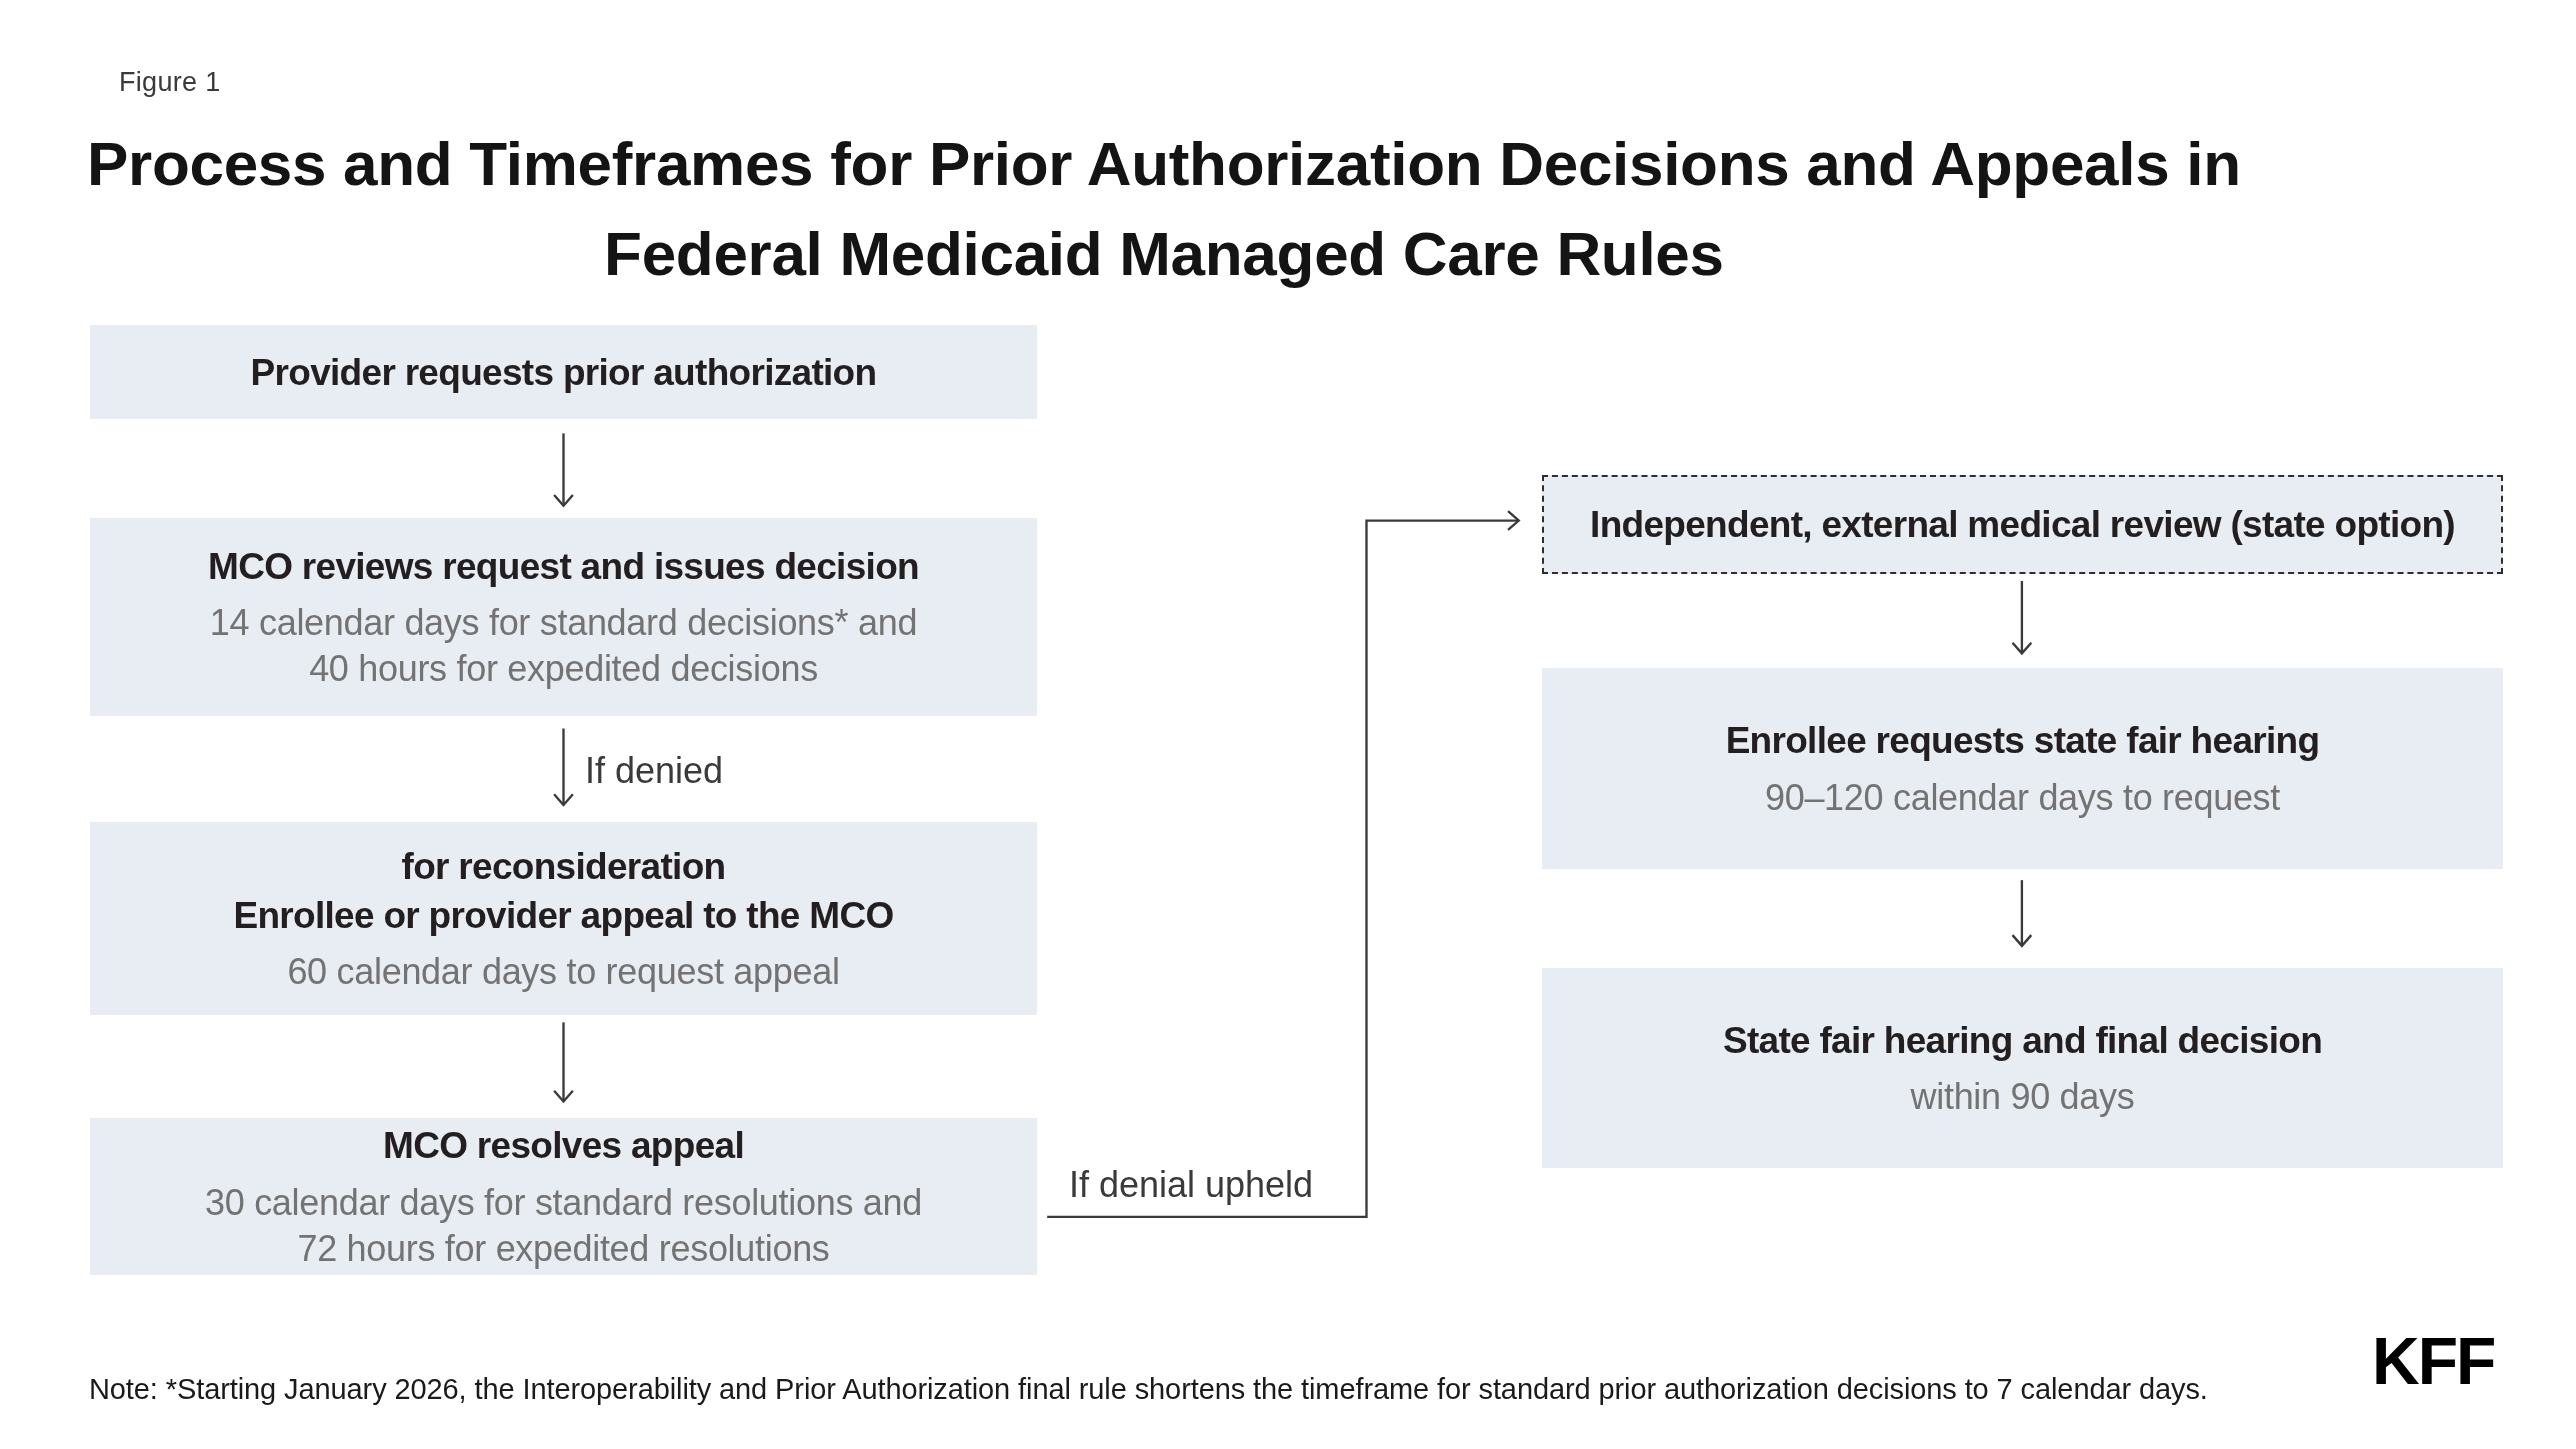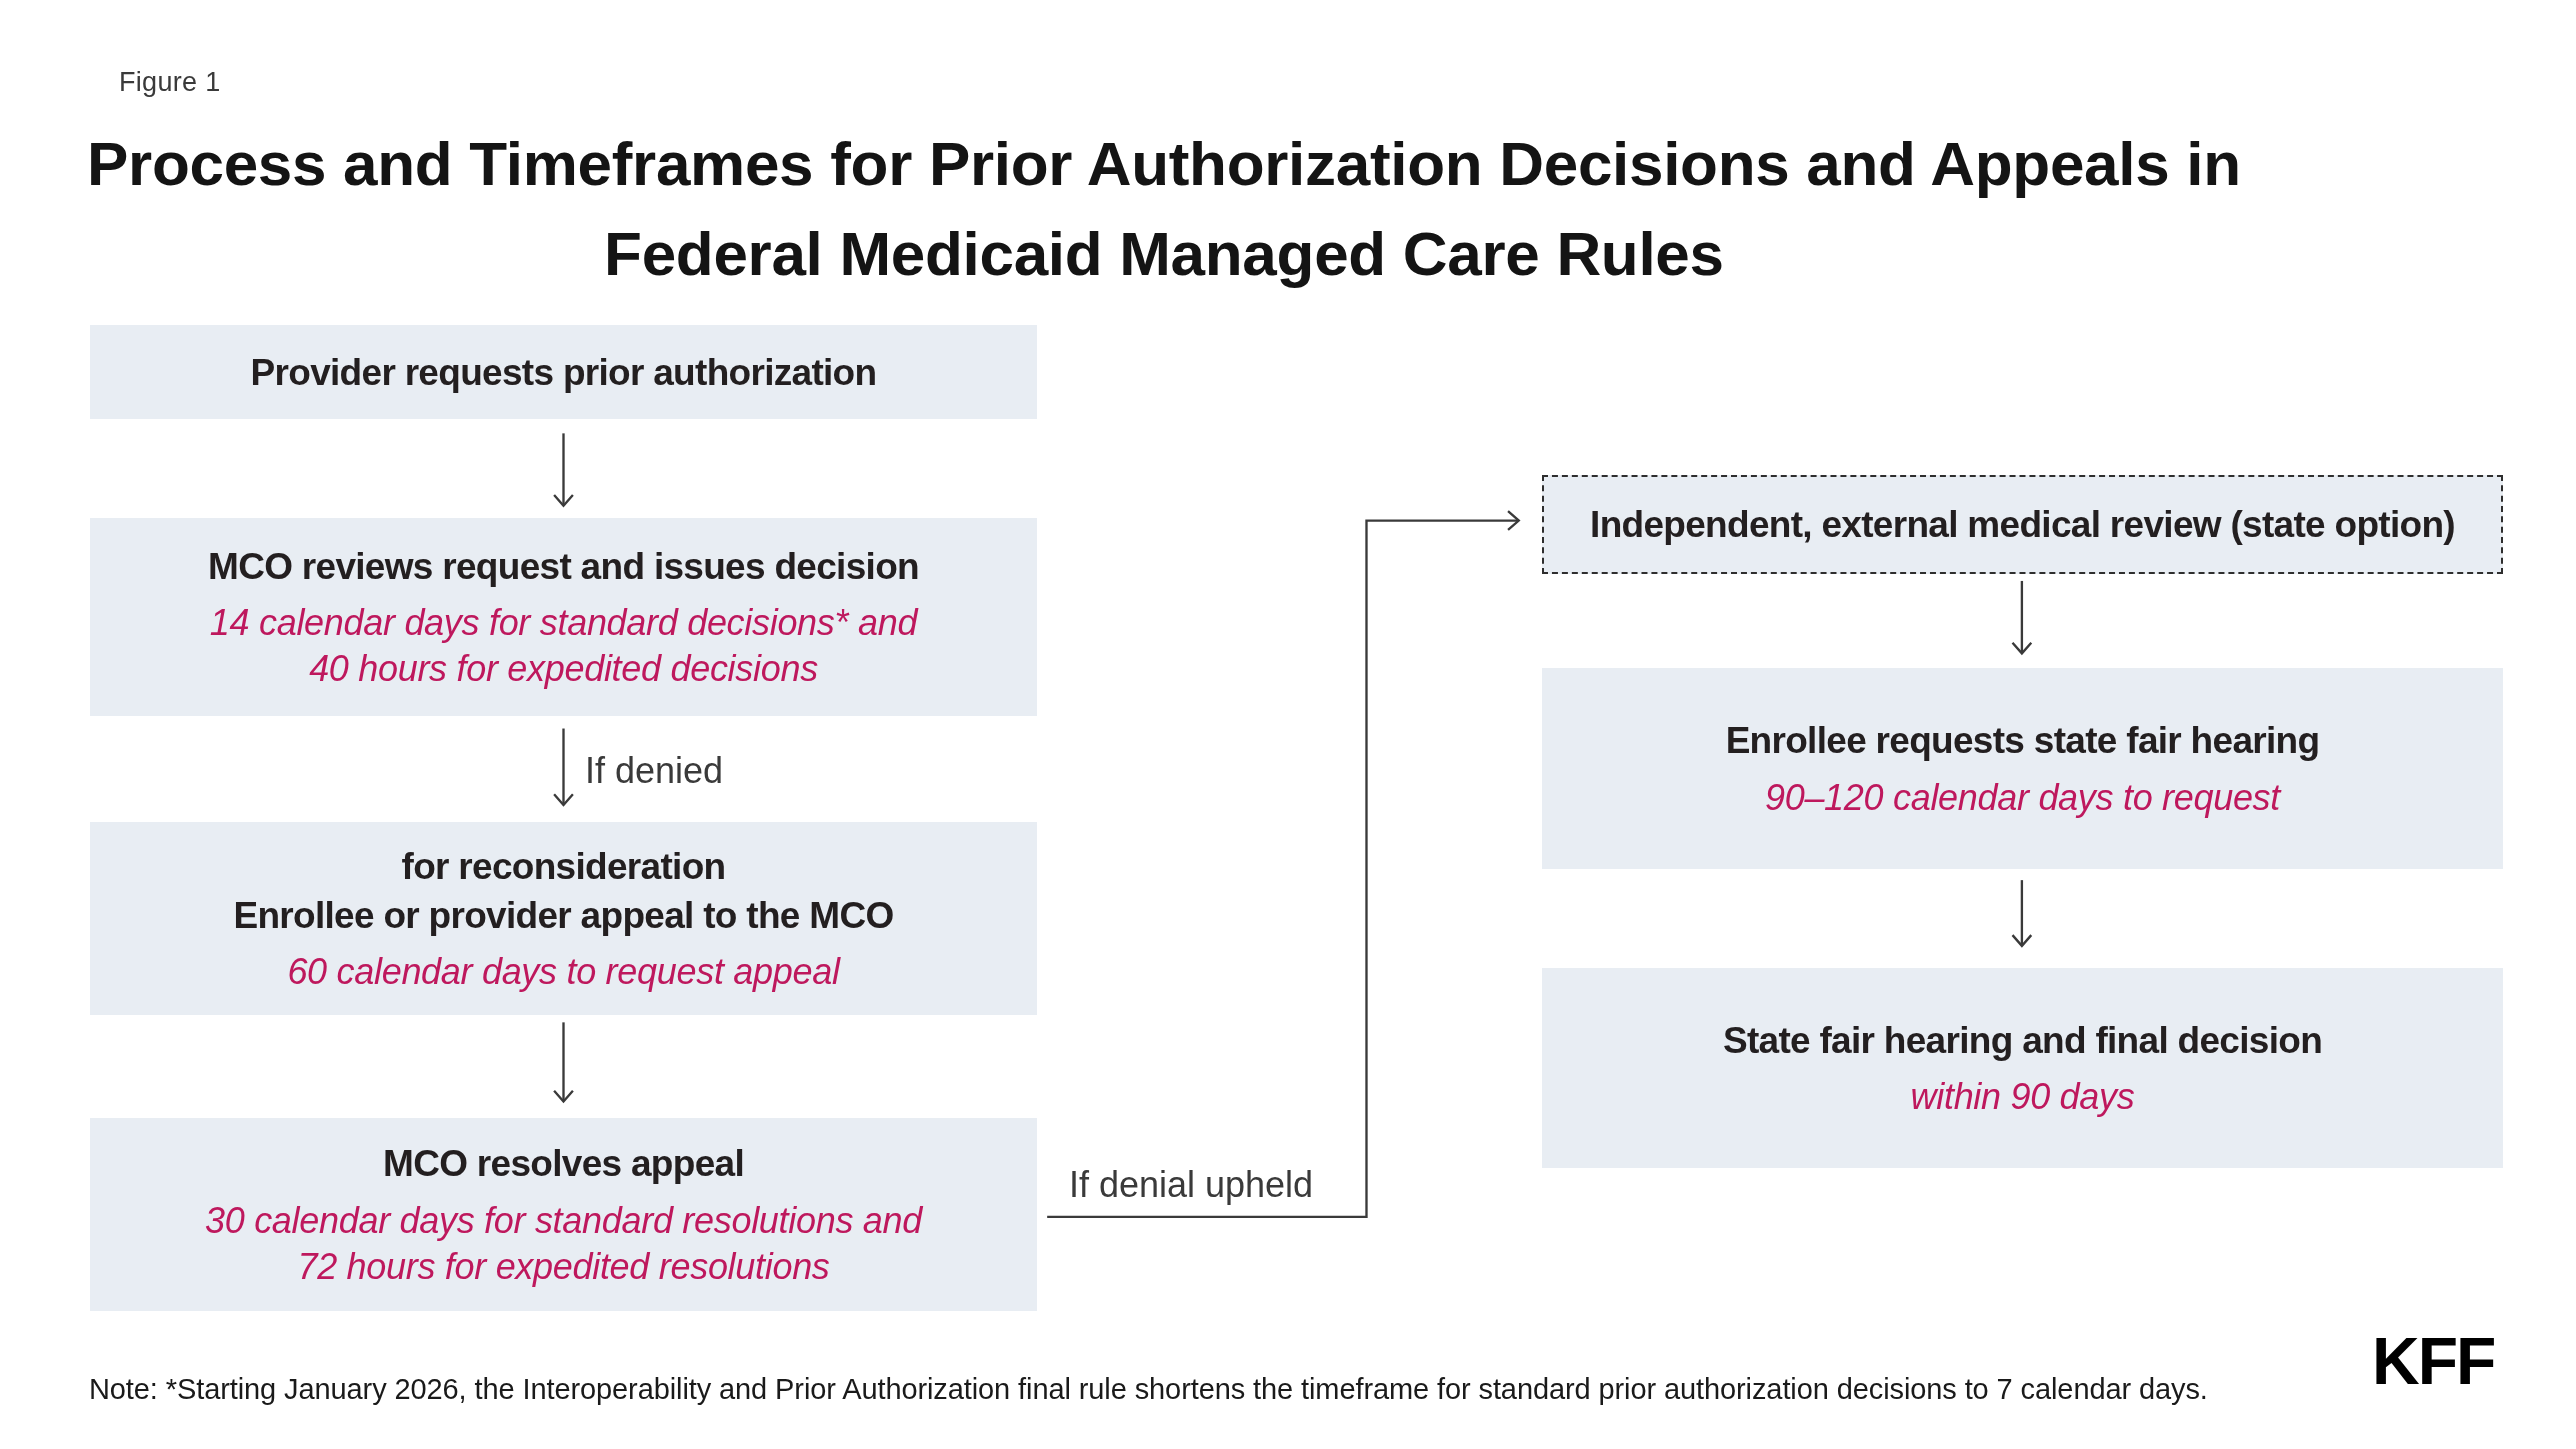--- a/index.html
+++ b/index.html
@@ -18,29 +18,29 @@
   .flow-box{
     background:#e8edf3;display:flex;flex-direction:column;align-items:center;
     justify-content:center;text-align:center;box-sizing:border-box;
   }
   .flow-box.dashed{border:2.7px dashed #2e2e2e;background:#e8edf3;}
   .box-title{
     font-size:37px;font-weight:700;color:#231f20;line-height:49px;
     letter-spacing:-0.7px;white-space:nowrap;
   }
   .box-detail{
-    font-style:italic;font-size:36px;color:#be185d;line-height:46px;
+    font-size:36px;color:#737373;line-height:46px;
     letter-spacing:-0.3px;white-space:nowrap;
   }
   .box-detail.first{margin-top:9.4px;}
   
   #box-l1{left:90px;top:325px;width:947px;height:94px;}
   #box-l2{left:90px;top:518px;width:947px;height:198px;}
   #box-l3{left:90px;top:822px;width:947px;height:193px;}
-  #box-l4{left:90px;top:1118px;width:947px;height:193px;}
+  #box-l4{left:90px;top:1118px;width:947px;height:157px;}
   
   #box-r1{left:1542px;top:475px;width:961px;height:99px;}
   #box-r2{left:1542px;top:668px;width:961px;height:201px;}
   #box-r3{left:1542px;top:968px;width:961px;height:200px;}
   .edge-label{
     font-size:36px;color:#3a3a3a;line-height:36px;white-space:nowrap;
   }
   #label-if-denied{left:585px;top:753px;}
   #label-if-denial-upheld{left:1047px;top:1167px;width:288px;text-align:center;}
   #connector-layer{left:0;top:0;width:2576px;height:1449px;pointer-events:none;}

